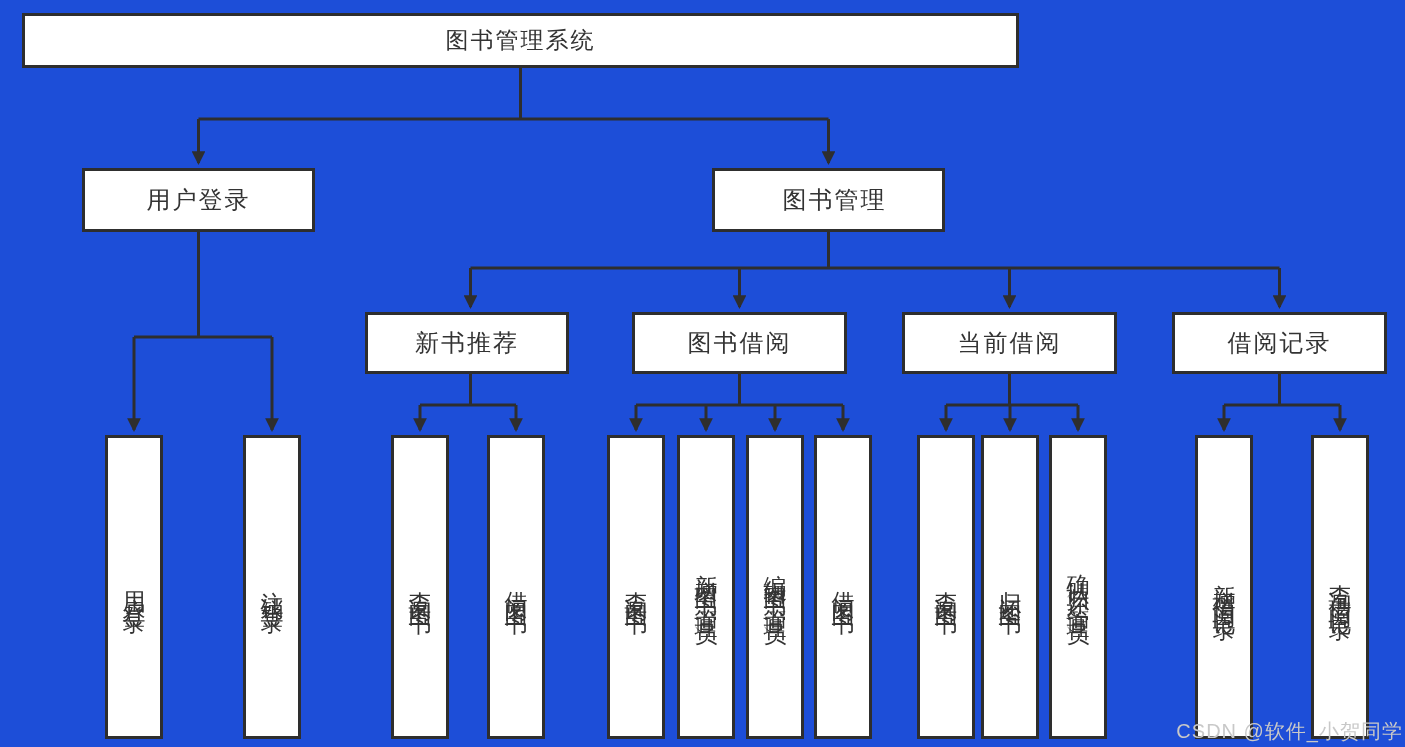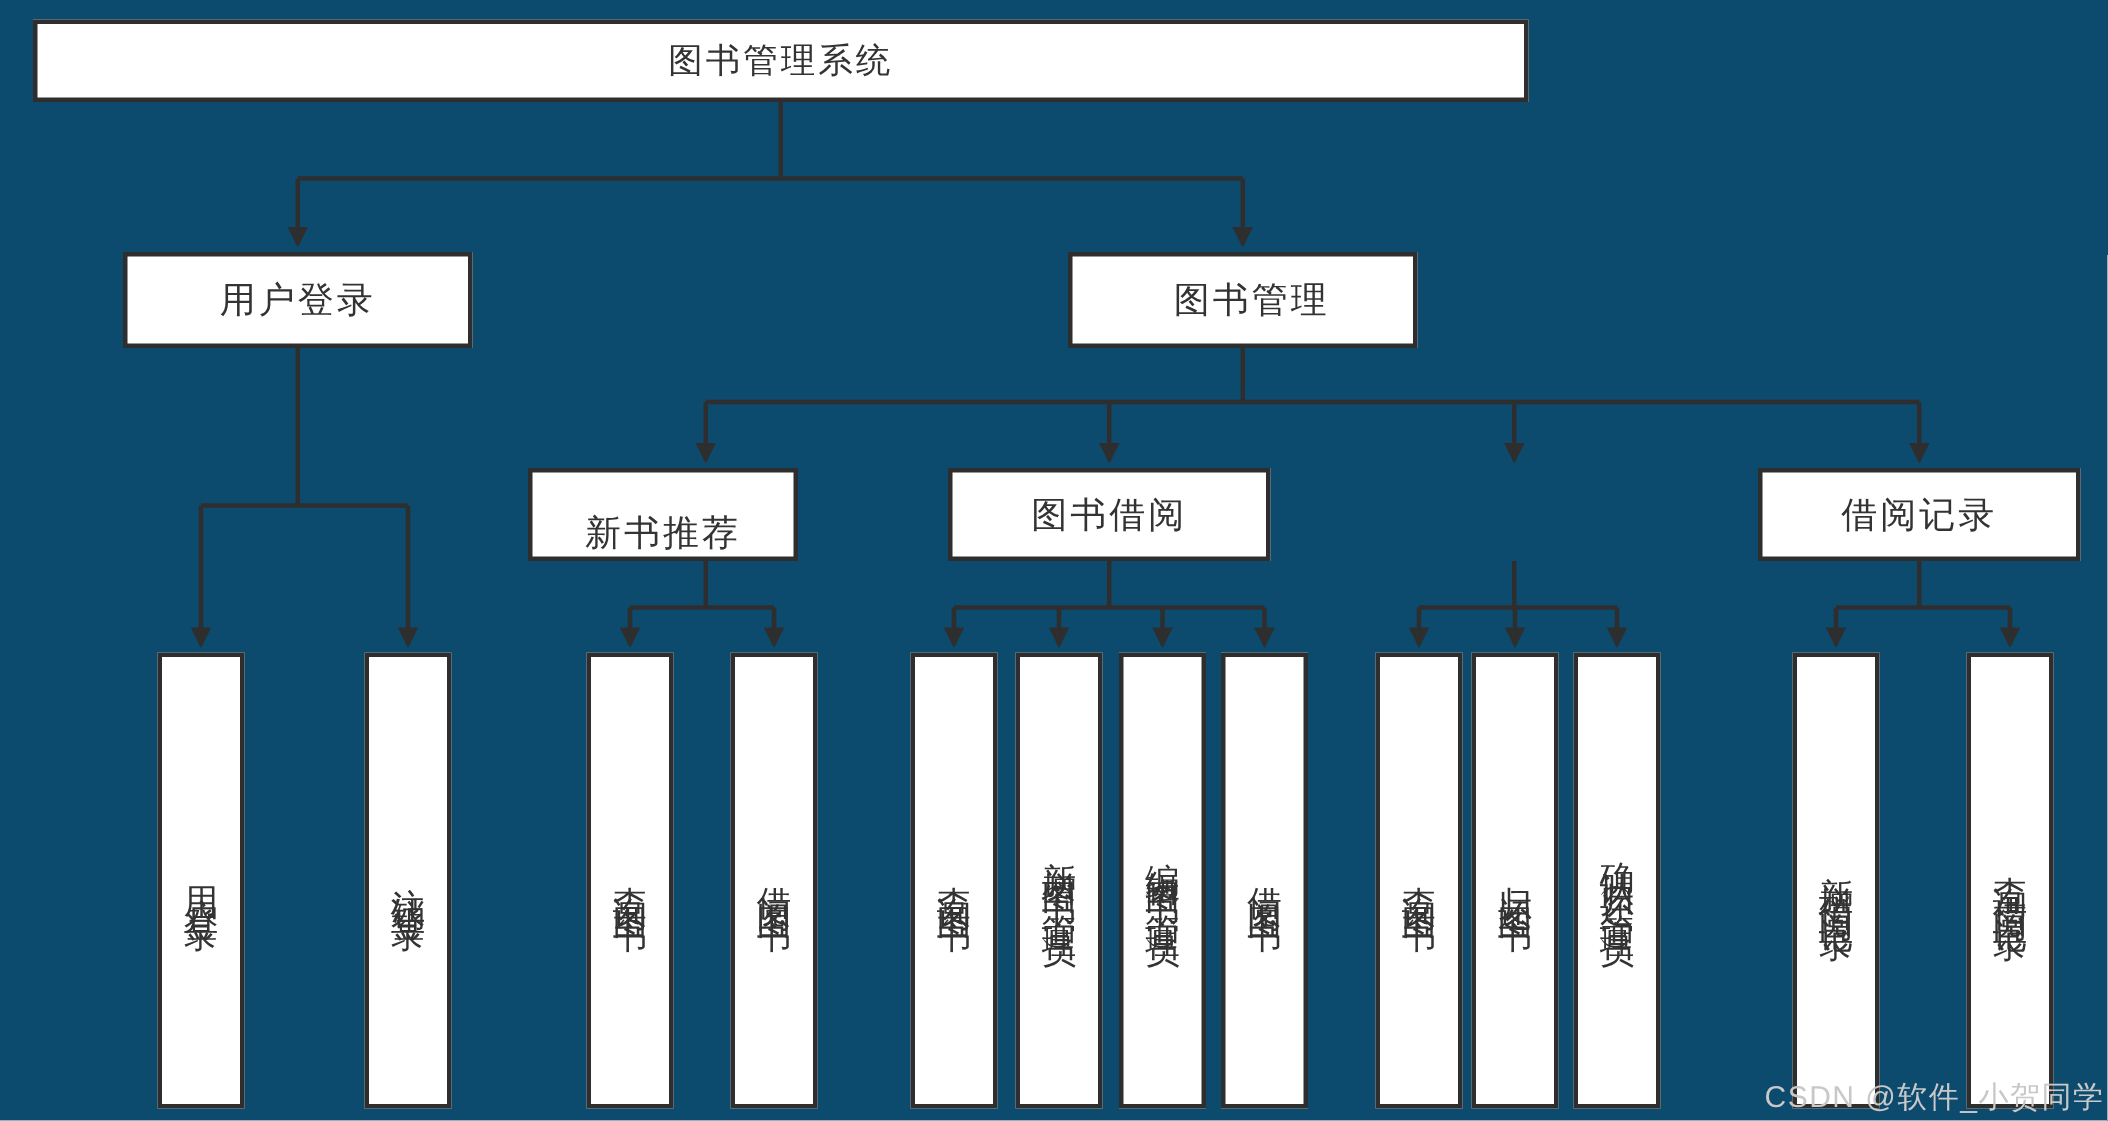--- a/index.html
+++ b/index.html
@@ -1,20 +1,20 @@
 <!DOCTYPE html>
 <html><head>
 <meta charset="utf-8">
 <style>
   html, body { margin: 0; padding: 0; background: #ffffff; }
   .stage {
     position: relative;
     width: 1405px;
     height: 747px;
-    background: #0c4a6e;
+    background: #1d4ed8;
     font-family: "Liberation Sans", "DejaVu Sans", sans-serif;
     overflow: hidden;
   }
   .connectors {
     position: absolute;
     left: 0; top: 0;
     width: 1405px; height: 747px;
     pointer-events: none;
   }
   .box {
@@ -110,25 +110,28 @@
     <span class="hlabel">图书管理系统</span>
   </div>
 
   <div class="box" style="left:82px; top:168px; width:233px; height:64px;">
     <span class="hlabel">用户登录</span>
   </div>
   <div class="box" style="left:712px; top:168px; width:233px; height:64px;padding-left:12px;">
     <span class="hlabel">图书管理</span>
   </div>
 
-  <div class="box" style="left:352px; top:312px; width:180px; height:62px;align-items:flex-end;">
+  <div class="box" style="left:365px; top:312px; width:204px; height:62px;">
     <span class="hlabel">新书推荐</span>
   </div>
   <div class="box" style="left:632px; top:312px; width:215px; height:62px;">
     <span class="hlabel">图书借阅</span>
+  </div>
+  <div class="box" style="left:902px; top:312px; width:215px; height:62px;">
+    <span class="hlabel">当前借阅</span>
   </div>
   <div class="box" style="left:1172px; top:312px; width:215px; height:62px;align-items:center;">
     <span class="hlabel">借阅记录</span>
   </div>
 
   <div class="box" style="left:105px; top:435px; width:58px; height:304px;">
     <span class="vtext">用户登录</span>
   </div>
   <div class="box" style="left:243px; top:435px; width:58px; height:304px;">
     <span class="vtext">注销登录</span>

